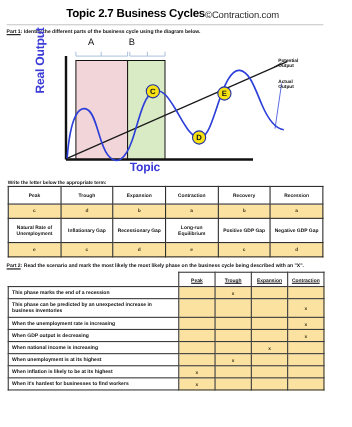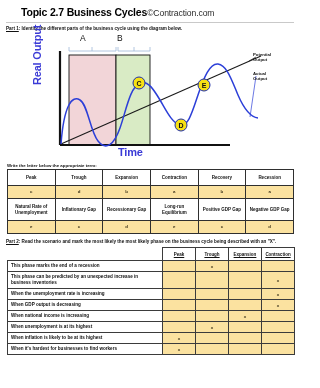--- a/index.html
+++ b/index.html
@@ -6,21 +6,21 @@
   body{
     width:300px;height:388px;
     background:#ffffff;
     font-family:"Liberation Sans", sans-serif;
     color:#1a1a1a;
     overflow:hidden;
   }
   .page{position:relative;width:300px;height:388px;box-sizing:border-box;padding:5px 6px 0 6px;}
 
   
-  .header{display:flex;align-items:flex-end;justify-content:flex-start;padding:1px 1px 3px 1px;margin-left:14px;}
+  .header{display:flex;align-items:flex-end;justify-content:center;padding:1px 1px 3px 1px;margin-left:14px;}
   .doc-title{font-size:10.5px;font-weight:bold;letter-spacing:-0.2px;color:#000;}
   .brand{font-size:8.6px;color:#2b2b2b;letter-spacing:-0.1px;white-space:nowrap;}
   .rule{height:1px;background:#c9c9c9;margin:1px 0 3px 0;}
 
   
   .part-line{font-size:4.6px;line-height:6px;color:#111;font-weight:bold;}
   .part-tag{text-decoration:underline;}
   .part-body{font-weight:bold;}
 
   
@@ -138,21 +138,21 @@
         <text class="node-letter" x="175" y="94.6" text-anchor="middle">D</text>
       </g>
 
       <g>
         <circle cx="198" cy="52" r="6" fill="#f7e114" stroke="#1f2fa8" stroke-width="1"></circle>
         <text class="node-letter" x="198" y="54.6" text-anchor="middle">E</text>
       </g>
     </svg>
 
     <div class="axis-ylabel">Real Output</div>
-    <div class="axis-xlabel">Time</div>
+    <div class="axis-xlabel">Topic</div>
 
     <div class="lbl-pot">
       <span>Potential</span><br>
       <span>Output</span>
     </div>
     <div class="lbl-act">
       <span>Actual</span><br>
       <span>Output</span>
     </div>
   </div>

